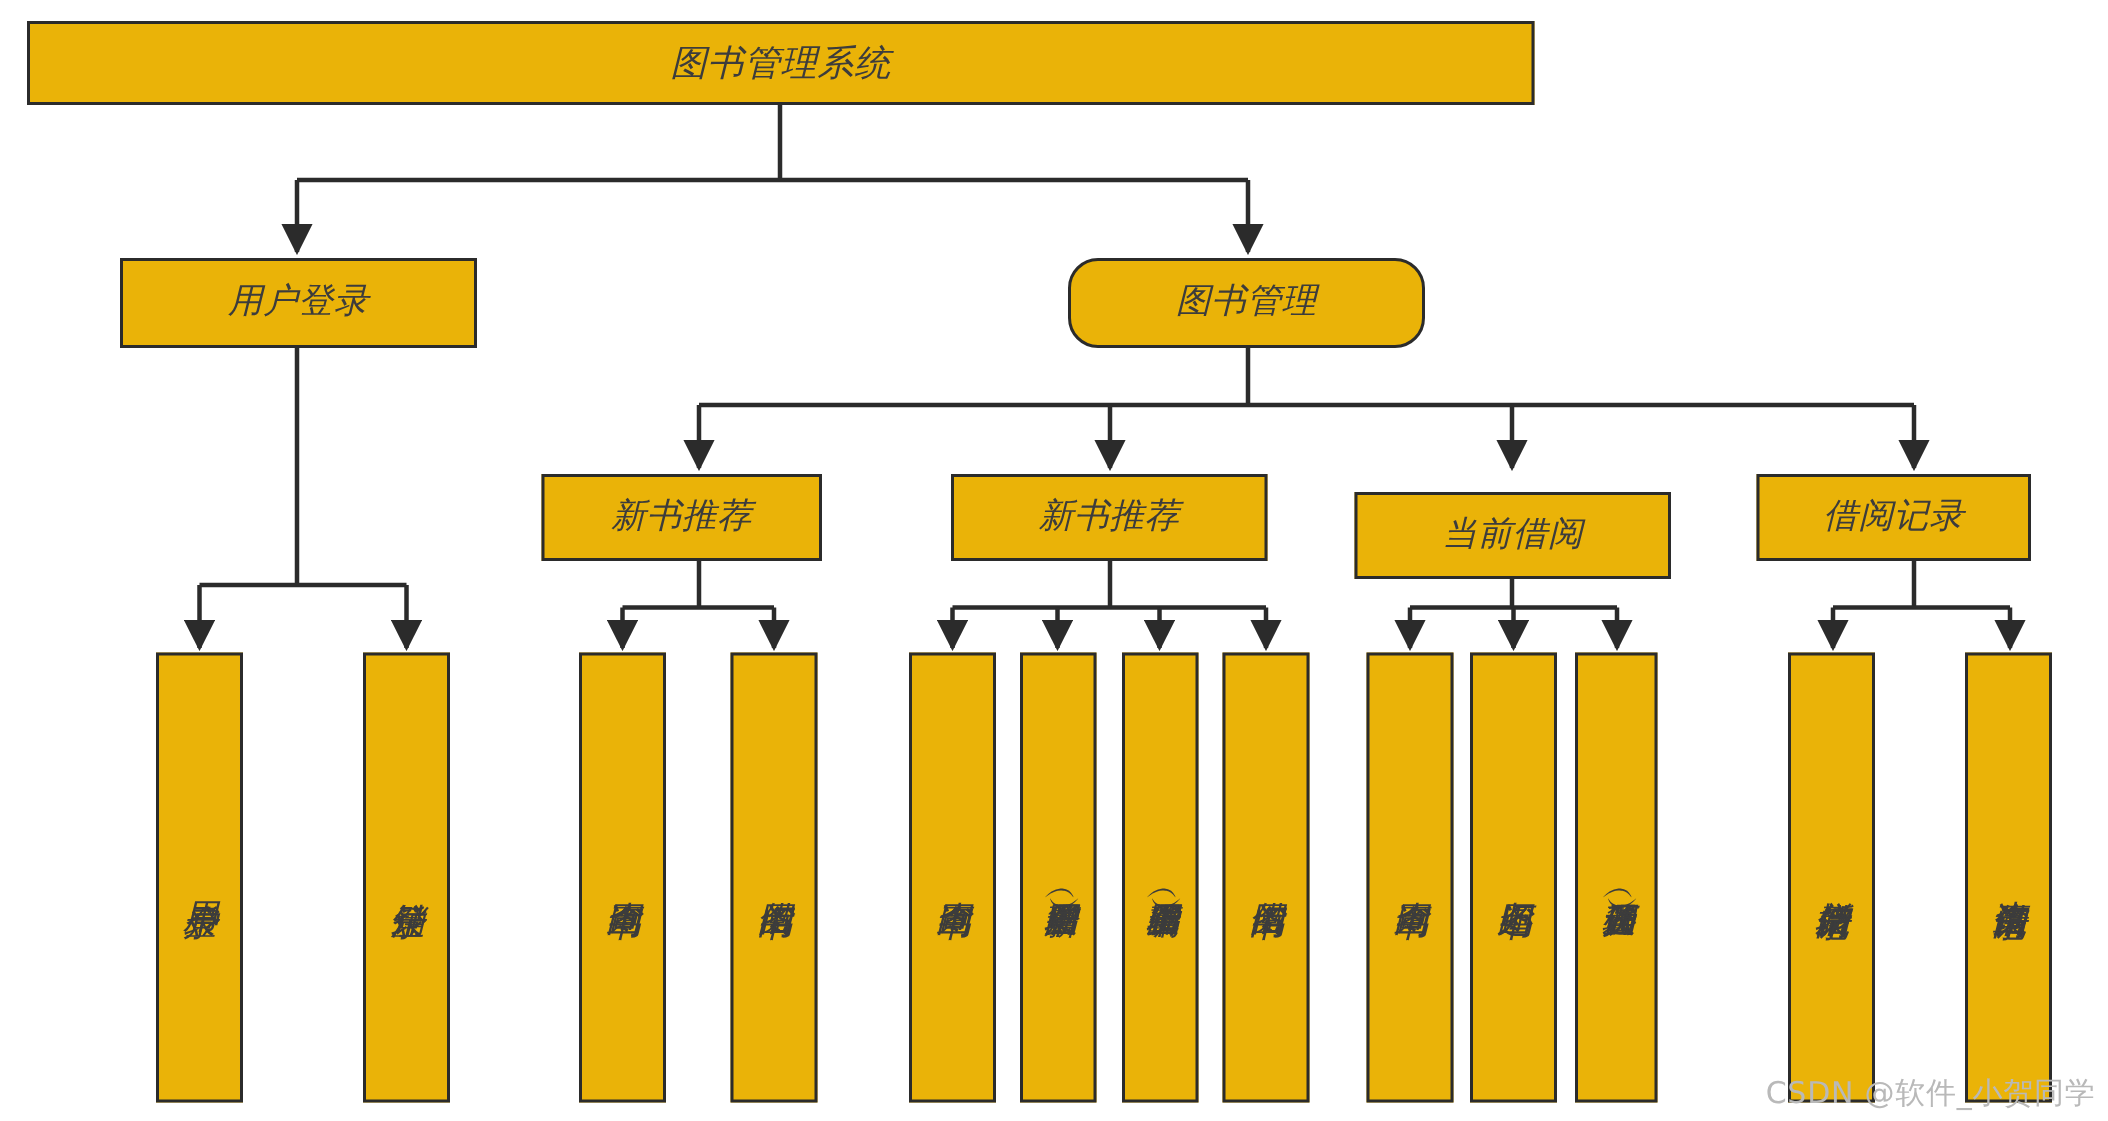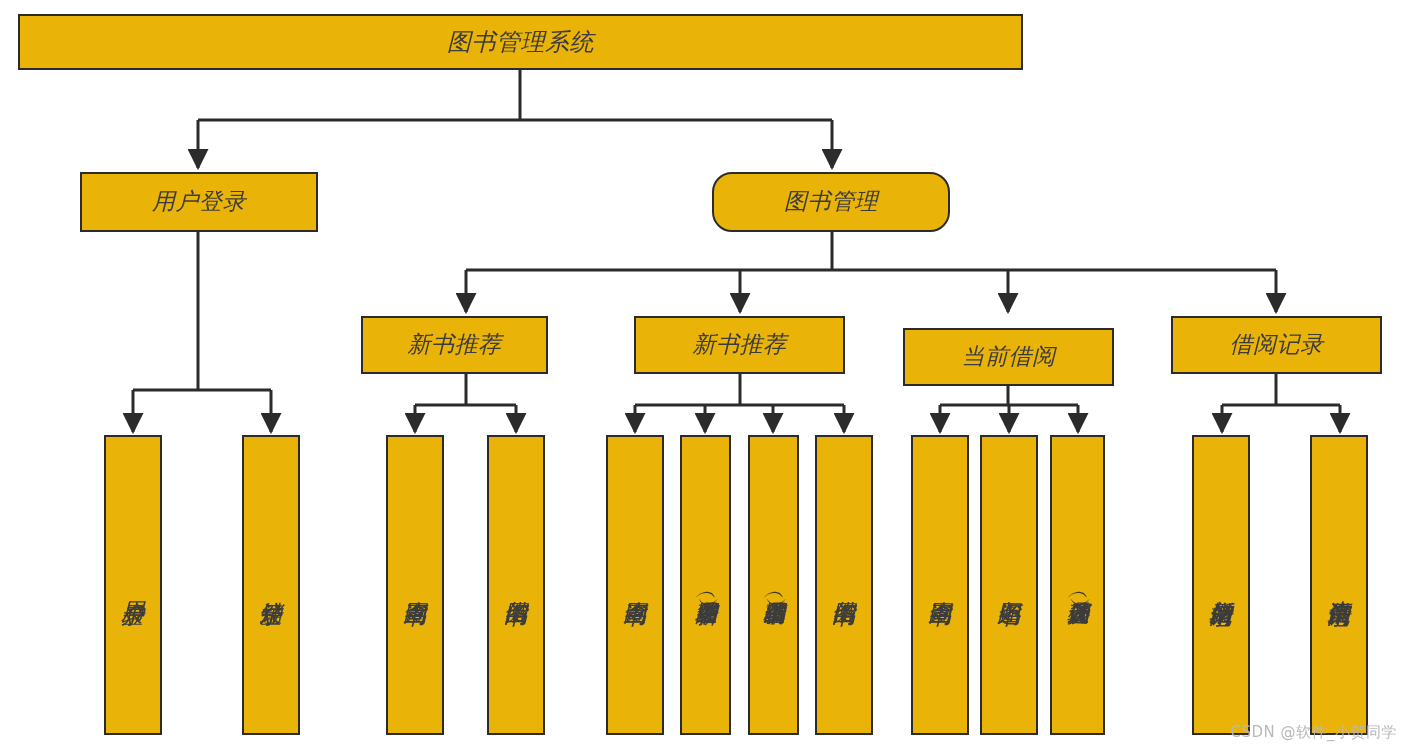--- a/index.html
+++ b/index.html
@@ -55,21 +55,21 @@
     font-size: 22px;
     letter-spacing: 0px;
   }
   #root-node {
     font-size: 24px;
   }
   #watermark {
     position: absolute;
     right: 8px;
     bottom: 5px;
-    font-size: 15px;
+    font-size: 20px;
     color: #b9b9b9;
     letter-spacing: 0.5px;
     white-space: nowrap;
   }
 </style>
 </head>
 <body>
 
 <div id="diagram-root">
 
@@ -128,21 +128,21 @@
   <div class="node node-h" style="left:80px; top:172px; width:238px; height:60px;">用户登录</div>
 
   <div class="node node-h" style="left:712px; top:172px; width:238px; height:60px;border-radius:20px;">图书管理</div>
 
   <div class="node node-h" style="left:361px; top:316px; width:187px; height:58px;">新书推荐</div>
 
   <div class="node node-h" style="left:634px; top:316px; width:211px; height:58px;">新书推荐</div>
 
   <div class="node node-h" style="left:903px; top:328px; width:211px; height:58px;">当前借阅</div>
 
-  <div class="node node-h" style="left:1171px; top:316px; width:211px; height:58px;">借阅记录</div>
+  <div class="node node-h" style="left:1171px; top:316px; width:183px; height:58px;">借阅记录</div>
 
   <div class="node node-v" style="left:104px; top:435px; width:58px; height:300px;">用户登录</div>
   <div class="node node-v" style="left:242px; top:435px; width:58px; height:300px;">注销登录</div>
 
   <div class="node node-v" style="left:386px; top:435px; width:58px; height:300px;">查询图书</div>
   <div class="node node-v" style="left:487px; top:435px; width:58px; height:300px;">借阅图书</div>
 
   <div class="node node-v" style="left:606px; top:435px; width:58px; height:300px;">查询图书</div>
   <div class="node node-v tight" style="left:680px; top:435px; width:51px; height:300px;">新增图书（管理员）</div>
   <div class="node node-v tight" style="left:748px; top:435px; width:51px; height:300px;">编辑图书（管理员）</div>

